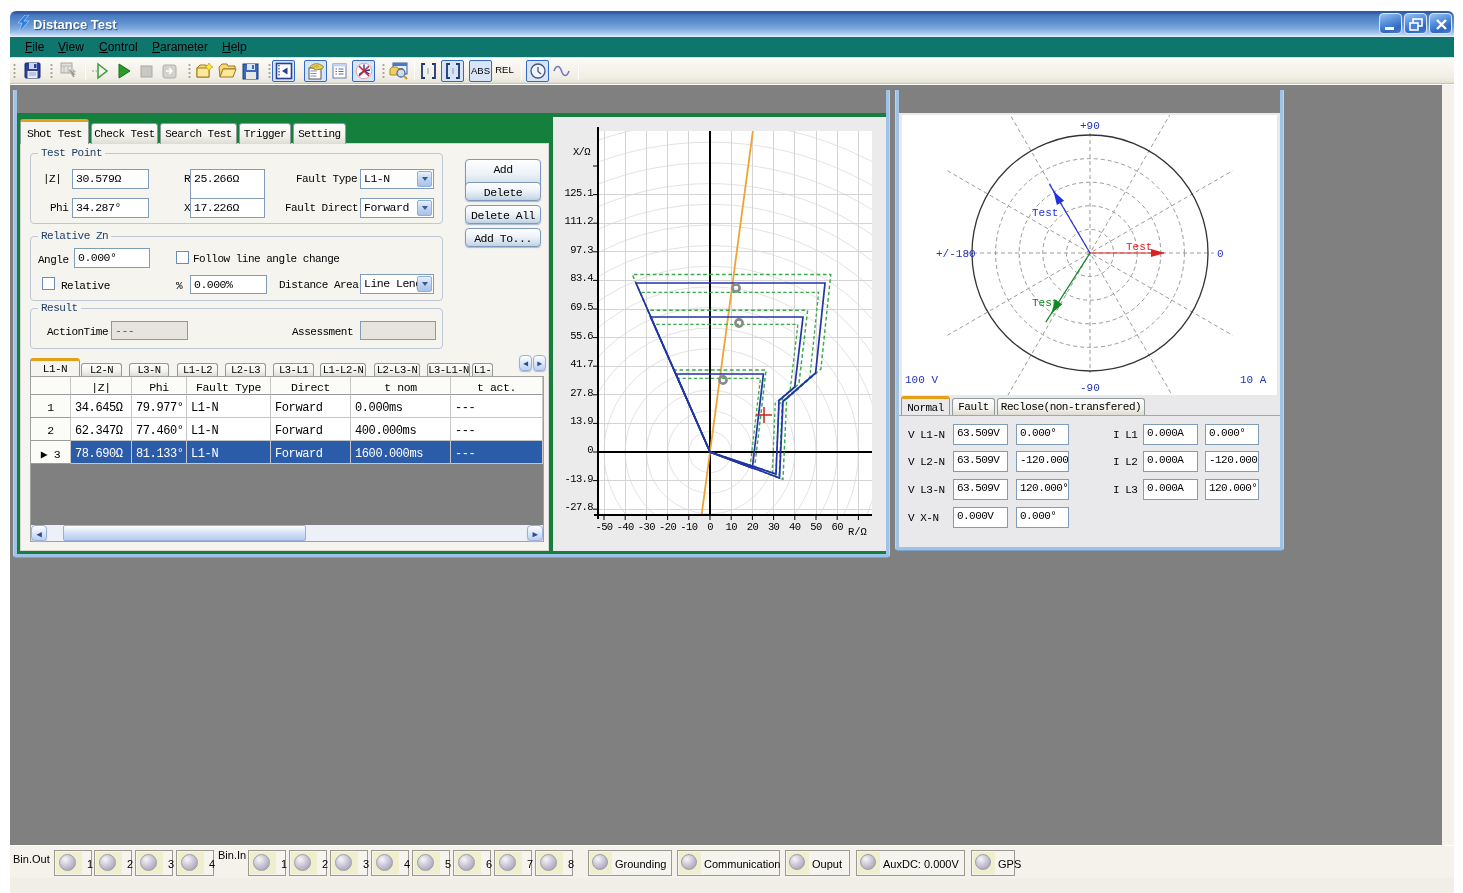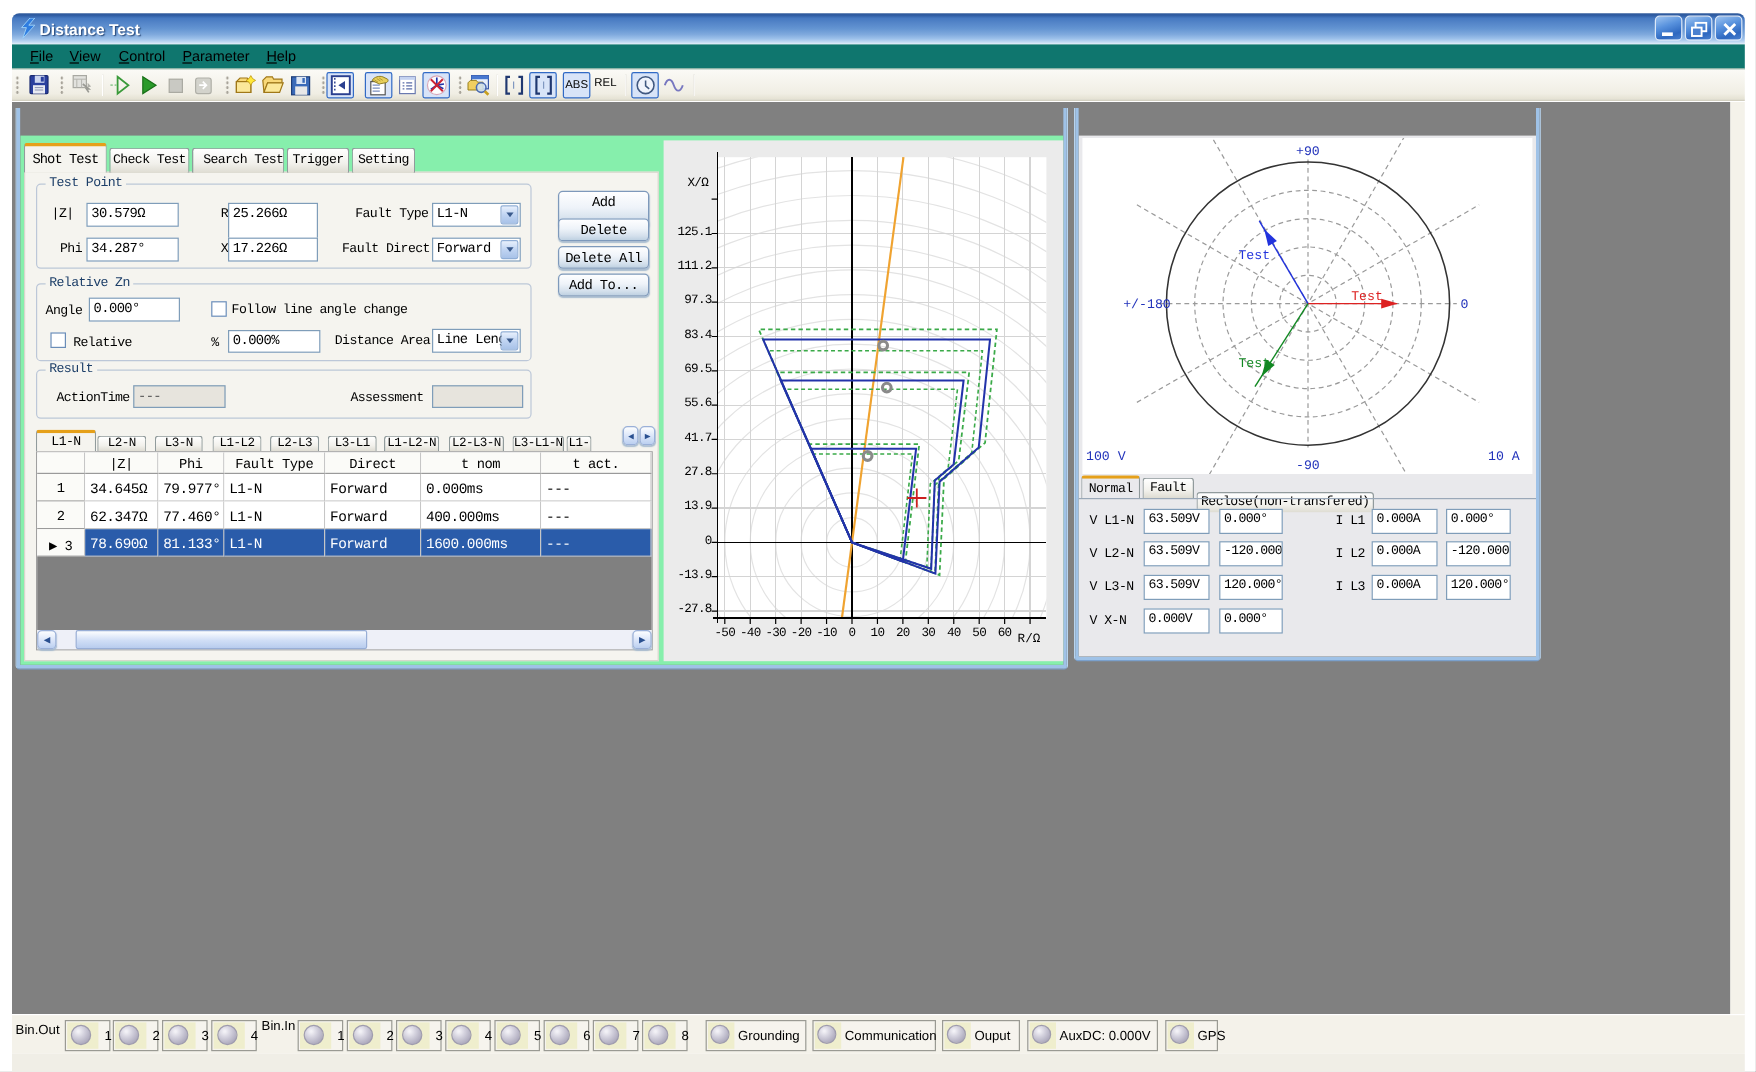--- a/index.html
+++ b/index.html
@@ -34,21 +34,21 @@
 
 
 .childwin { position:absolute; border:3px solid #9fc2e7; border-top:none; border-radius:0 0 2px 2px; box-shadow:0 1px 0 #7aa0cc, 1px 0 0 #b8d4ee, -1px 0 0 #b8d4ee; }
 .childtitle { position:absolute; left:-3px; right:-3px; top:-1px; height:24px; border-radius:3px 3px 0 0;
   background:linear-gradient(180deg,#54749e 0%,#6b9bd2 12%,#79a8dc 30%,#8fbae6 55%,#b9d8f2 85%,#d2e6f8 96%,#a6c6e2 100%);
   color:#fff; font-weight:bold; font-size:12px; }
 .childtitle .ttext { position:absolute; left:22px; top:6px; text-shadow:1px 1px 1px #3a5a84; }
 .cbtn { position:absolute; top:3px; width:20px; height:20px; border:1px solid #2a5598; border-radius:4px;
   background:linear-gradient(180deg,#8cb8ec 0%,#4a86d8 35%,#2f68c0 70%,#4d86d4 100%);
   box-shadow:inset 0 1px 0 #a8ccf4; color:#fff; }
-.clientarea { position:absolute; left:0; top:23px; right:0; bottom:0; background:#86efac; }
+.clientarea { position:absolute; left:0; top:23px; right:0; bottom:0; background:#15803d; }
 
 
 .xtab { position:absolute; background:linear-gradient(180deg,#ffffff,#f2f1ec 60%,#dedcd2 100%);
   border:1px solid #919b9c; border-bottom:none; border-radius:3px 3px 0 0;
   font-family:"Liberation Mono", monospace; text-align:center; color:#000;
   white-space:nowrap; overflow:hidden; letter-spacing:-0.8px; }
 .xtab.active { background:#f5f4ef; border-top:3px solid #e5a01a; z-index:5; }
 
 
 .grp { position:absolute; border:1px solid #bcc7d8; border-radius:4px; }
@@ -227,21 +227,21 @@
 <div class="abs" id="mdi"></div>
 <div class="abs" id="rightedge"></div>
 
 <div class="childwin" id="testview" style="left:14px;top:90px;width:875px;height:467px;">
   <div class="clientarea" id="tvclient">
 
     <div class="abs" style="left:3px;top:30px;width:529px;height:408px;background:#f5f4ef;border:1px solid #d8d6cc;"></div>
 
     <div class="xtab active" style="left:3px;top:6px;width:69px;height:25px;font-size:11.5px;padding-top:5px;">Shot Test</div>
     <div class="xtab" style="left:74px;top:10px;width:67px;height:21px;font-size:11px;letter-spacing:-0.55px;padding-top:4px;">Check Test</div>
-    <div class="xtab" style="left:143px;top:10px;width:77px;height:21px;font-size:11px;letter-spacing:-0.55px;padding-top:4px;text-align:right;">Search Test</div>
+    <div class="xtab" style="left:143px;top:10px;width:77px;height:21px;font-size:11px;letter-spacing:-0.55px;padding-top:4px;">Search Test</div>
     <div class="xtab" style="left:222px;top:10px;width:52px;height:21px;font-size:11px;letter-spacing:-0.55px;padding-top:4px;">Trigger</div>
     <div class="xtab" style="left:276px;top:10px;width:53px;height:21px;font-size:11px;letter-spacing:-0.55px;padding-top:4px;">Setting</div>
 
     <div class="grp" style="left:13px;top:40px;width:413px;height:71px;">
       <div class="grplabel">Test Point</div>
     </div>
     <div class="fldlabel" style="left:26px;top:60px;">|Z|</div>
     <div class="inp" style="left:55px;top:56px;width:77px;height:20px;">30.579Ω</div>
     <div class="fldlabel" style="left:167px;top:60px;">R</div>
     <div class="inp" style="left:173px;top:56px;width:75px;height:32px;">25.266Ω</div>
@@ -452,21 +452,21 @@
           <polygon points="151.4,75.9 162.1,85.8 154.9,90.1" fill="#2233dd" stroke="none"></polygon>
           <text x="130" y="101" fill="#2233dd">Test</text>
           <path d="M188 138 143.8 207.1" stroke="#118822"></path>
           <polygon points="149.2,198.7 153.2,184.6 160.3,189.2" fill="#118822" stroke="none"></polygon>
           <text x="130" y="191" fill="#118822">Test</text>
         </g>
       </svg>
     </div>
     <div class="xtab active" style="left:2px;top:283px;width:49px;height:19px;font-size:11px;padding-top:3px;letter-spacing:-0.5px;background:#e9e9ec;">Normal</div>
     <div class="xtab" style="left:53px;top:285px;width:43px;height:17px;font-size:11px;padding-top:2px;letter-spacing:-0.5px;">Fault</div>
-    <div class="xtab" style="left:98px;top:285px;width:148px;height:17px;font-size:11px;padding-top:2px;letter-spacing:-0.5px;margin-top:12px;">Reclose(non-transfered)</div>
+    <div class="xtab" style="left:98px;top:285px;width:148px;height:17px;font-size:11px;padding-top:2px;letter-spacing:-0.5px;">Reclose(non-transfered)</div>
     <div class="abs" style="left:0px;top:302px;width:381px;height:1px;background:#9aa8b8;"></div>
     <div class="fldlabel" style="left:9px;top:316px;">V L1-N</div>
     <div class="inp" style="left:54px;top:311px;width:55px;height:21px;font-size:11px;letter-spacing:-0.55px;">63.509V</div>
     <div class="inp" style="left:117px;top:311px;width:53px;height:21px;font-size:11px;letter-spacing:-0.55px;">0.000°</div>
     <div class="fldlabel" style="left:214px;top:316px;">I L1</div>
     <div class="inp" style="left:244px;top:311px;width:55px;height:21px;font-size:11px;letter-spacing:-0.55px;">0.000A</div>
     <div class="inp" style="left:306px;top:311px;width:54px;height:21px;font-size:11px;letter-spacing:-0.55px;">0.000°</div>
     <div class="fldlabel" style="left:9px;top:343px;">V L2-N</div>
     <div class="inp" style="left:54px;top:338px;width:55px;height:21px;font-size:11px;letter-spacing:-0.55px;">63.509V</div>
     <div class="inp" style="left:117px;top:338px;width:53px;height:21px;font-size:11px;letter-spacing:-0.55px;">-120.000</div>

